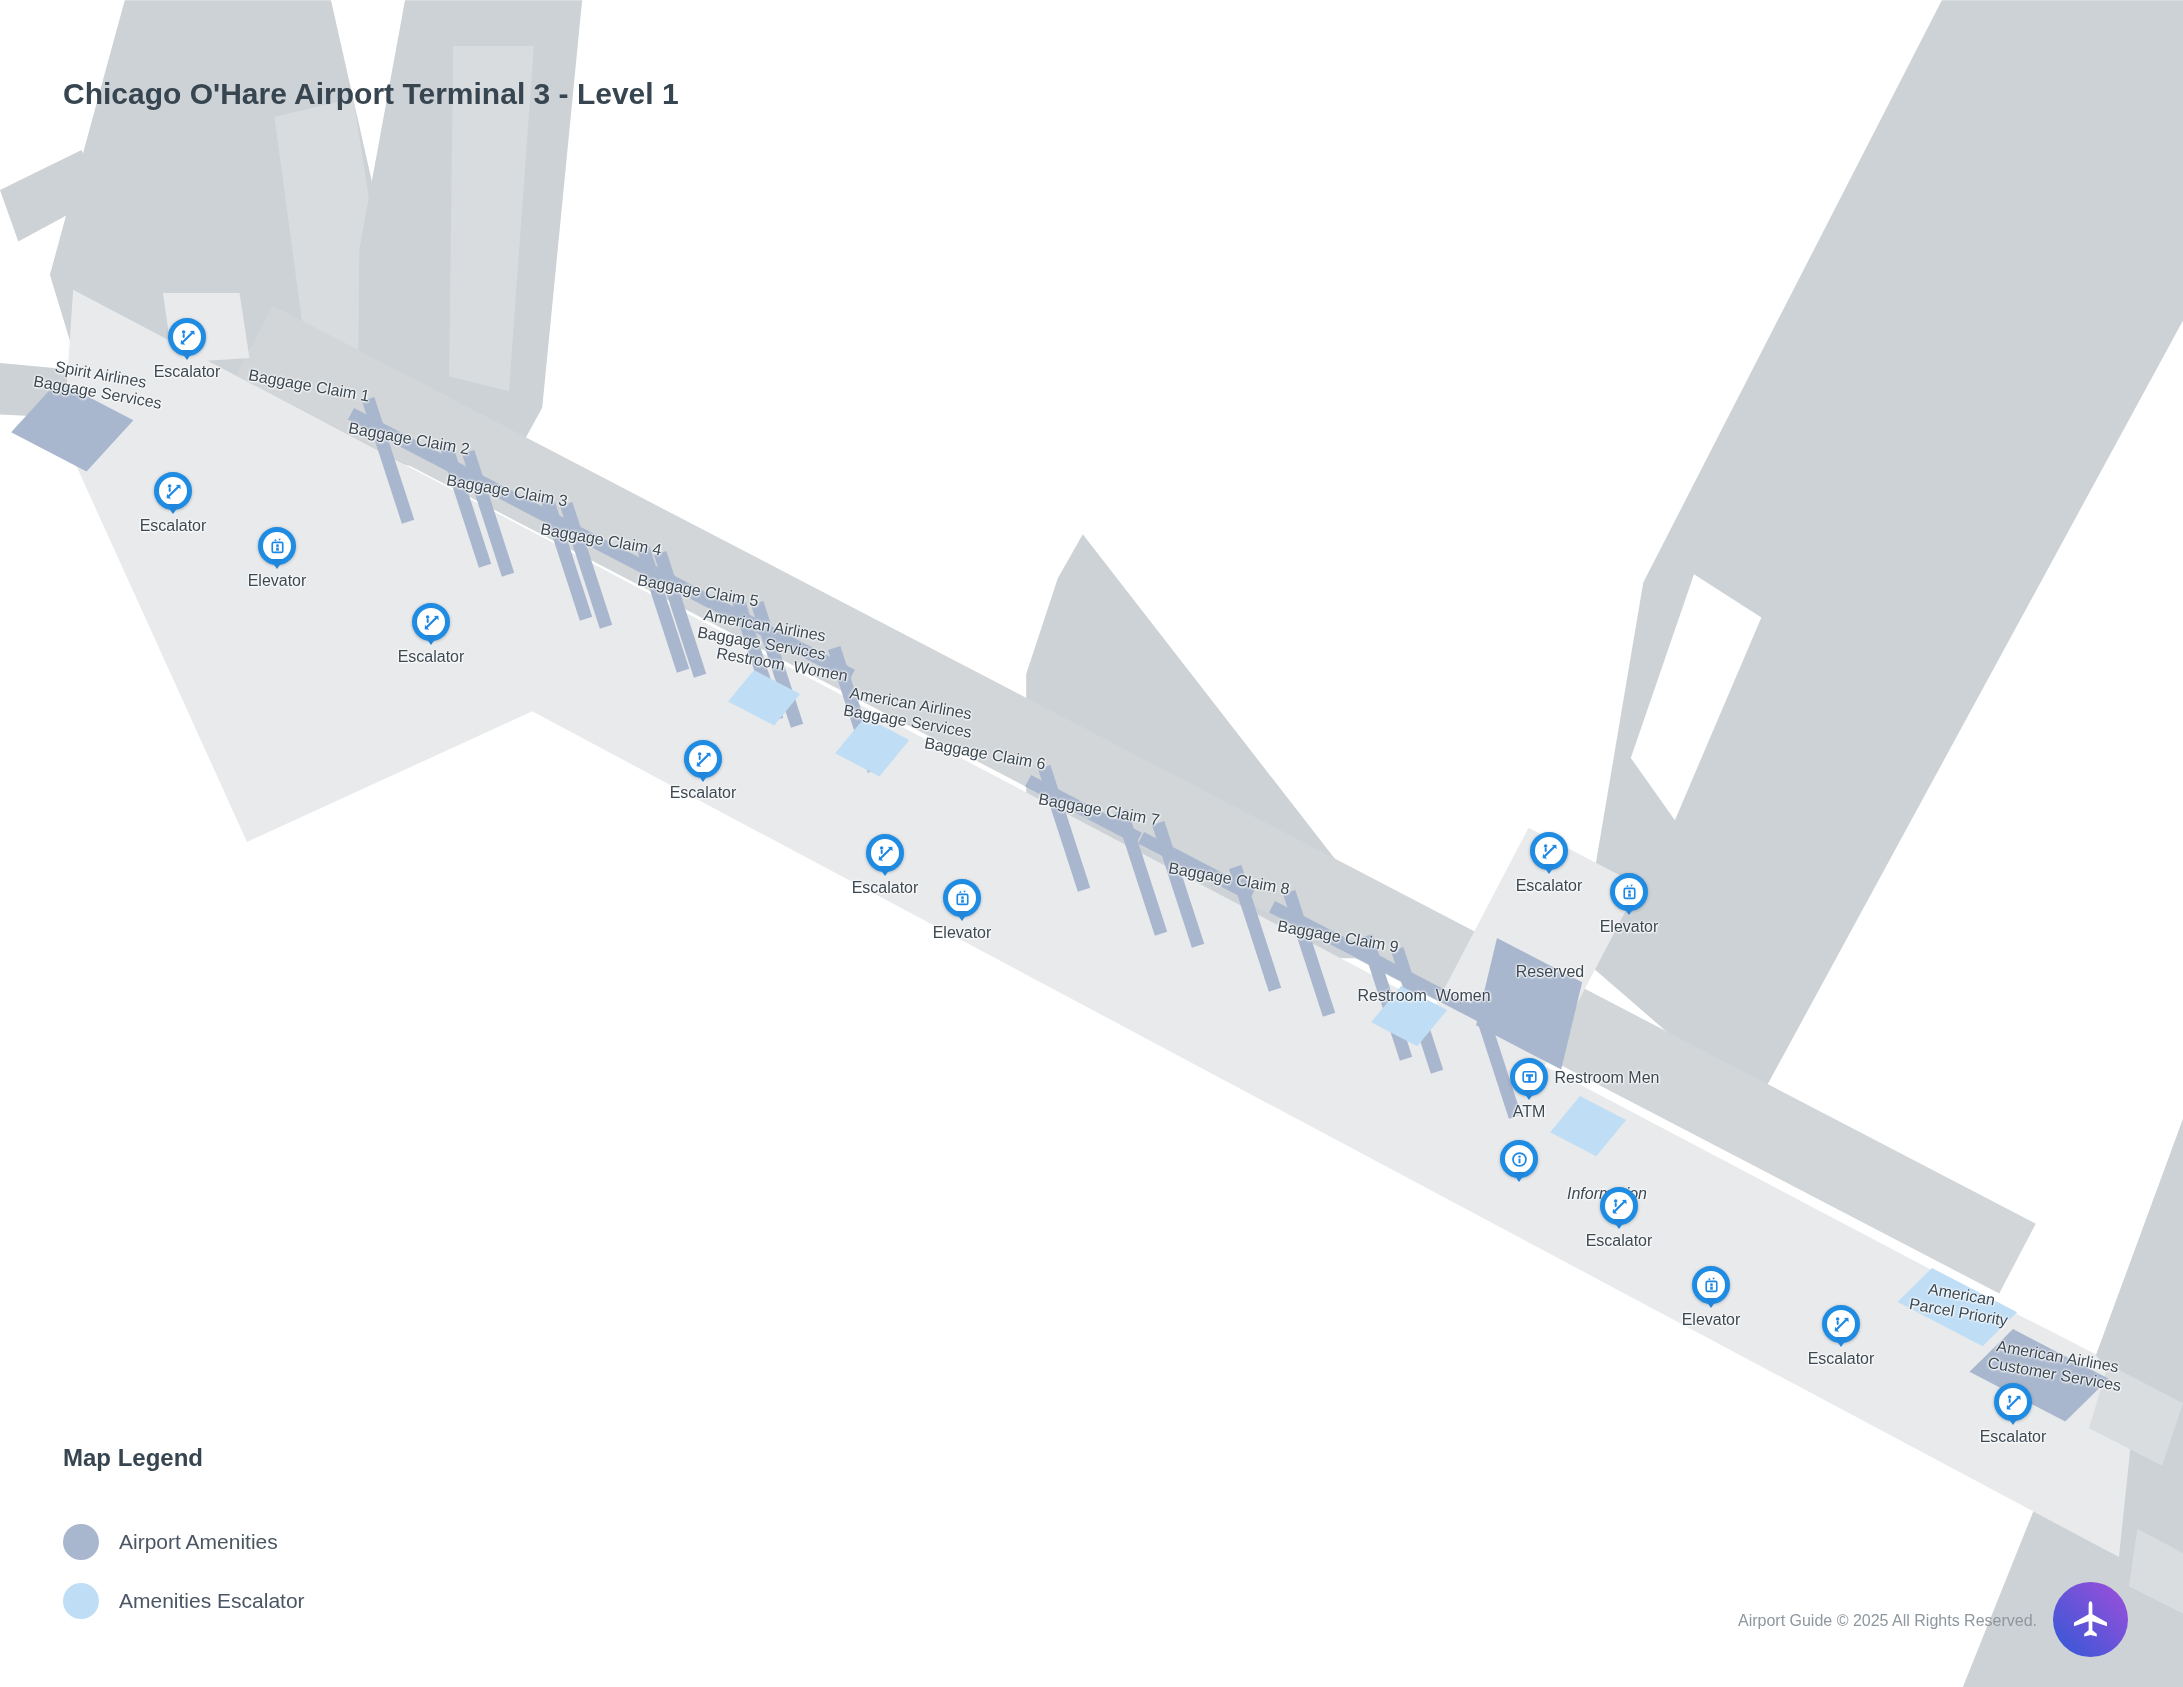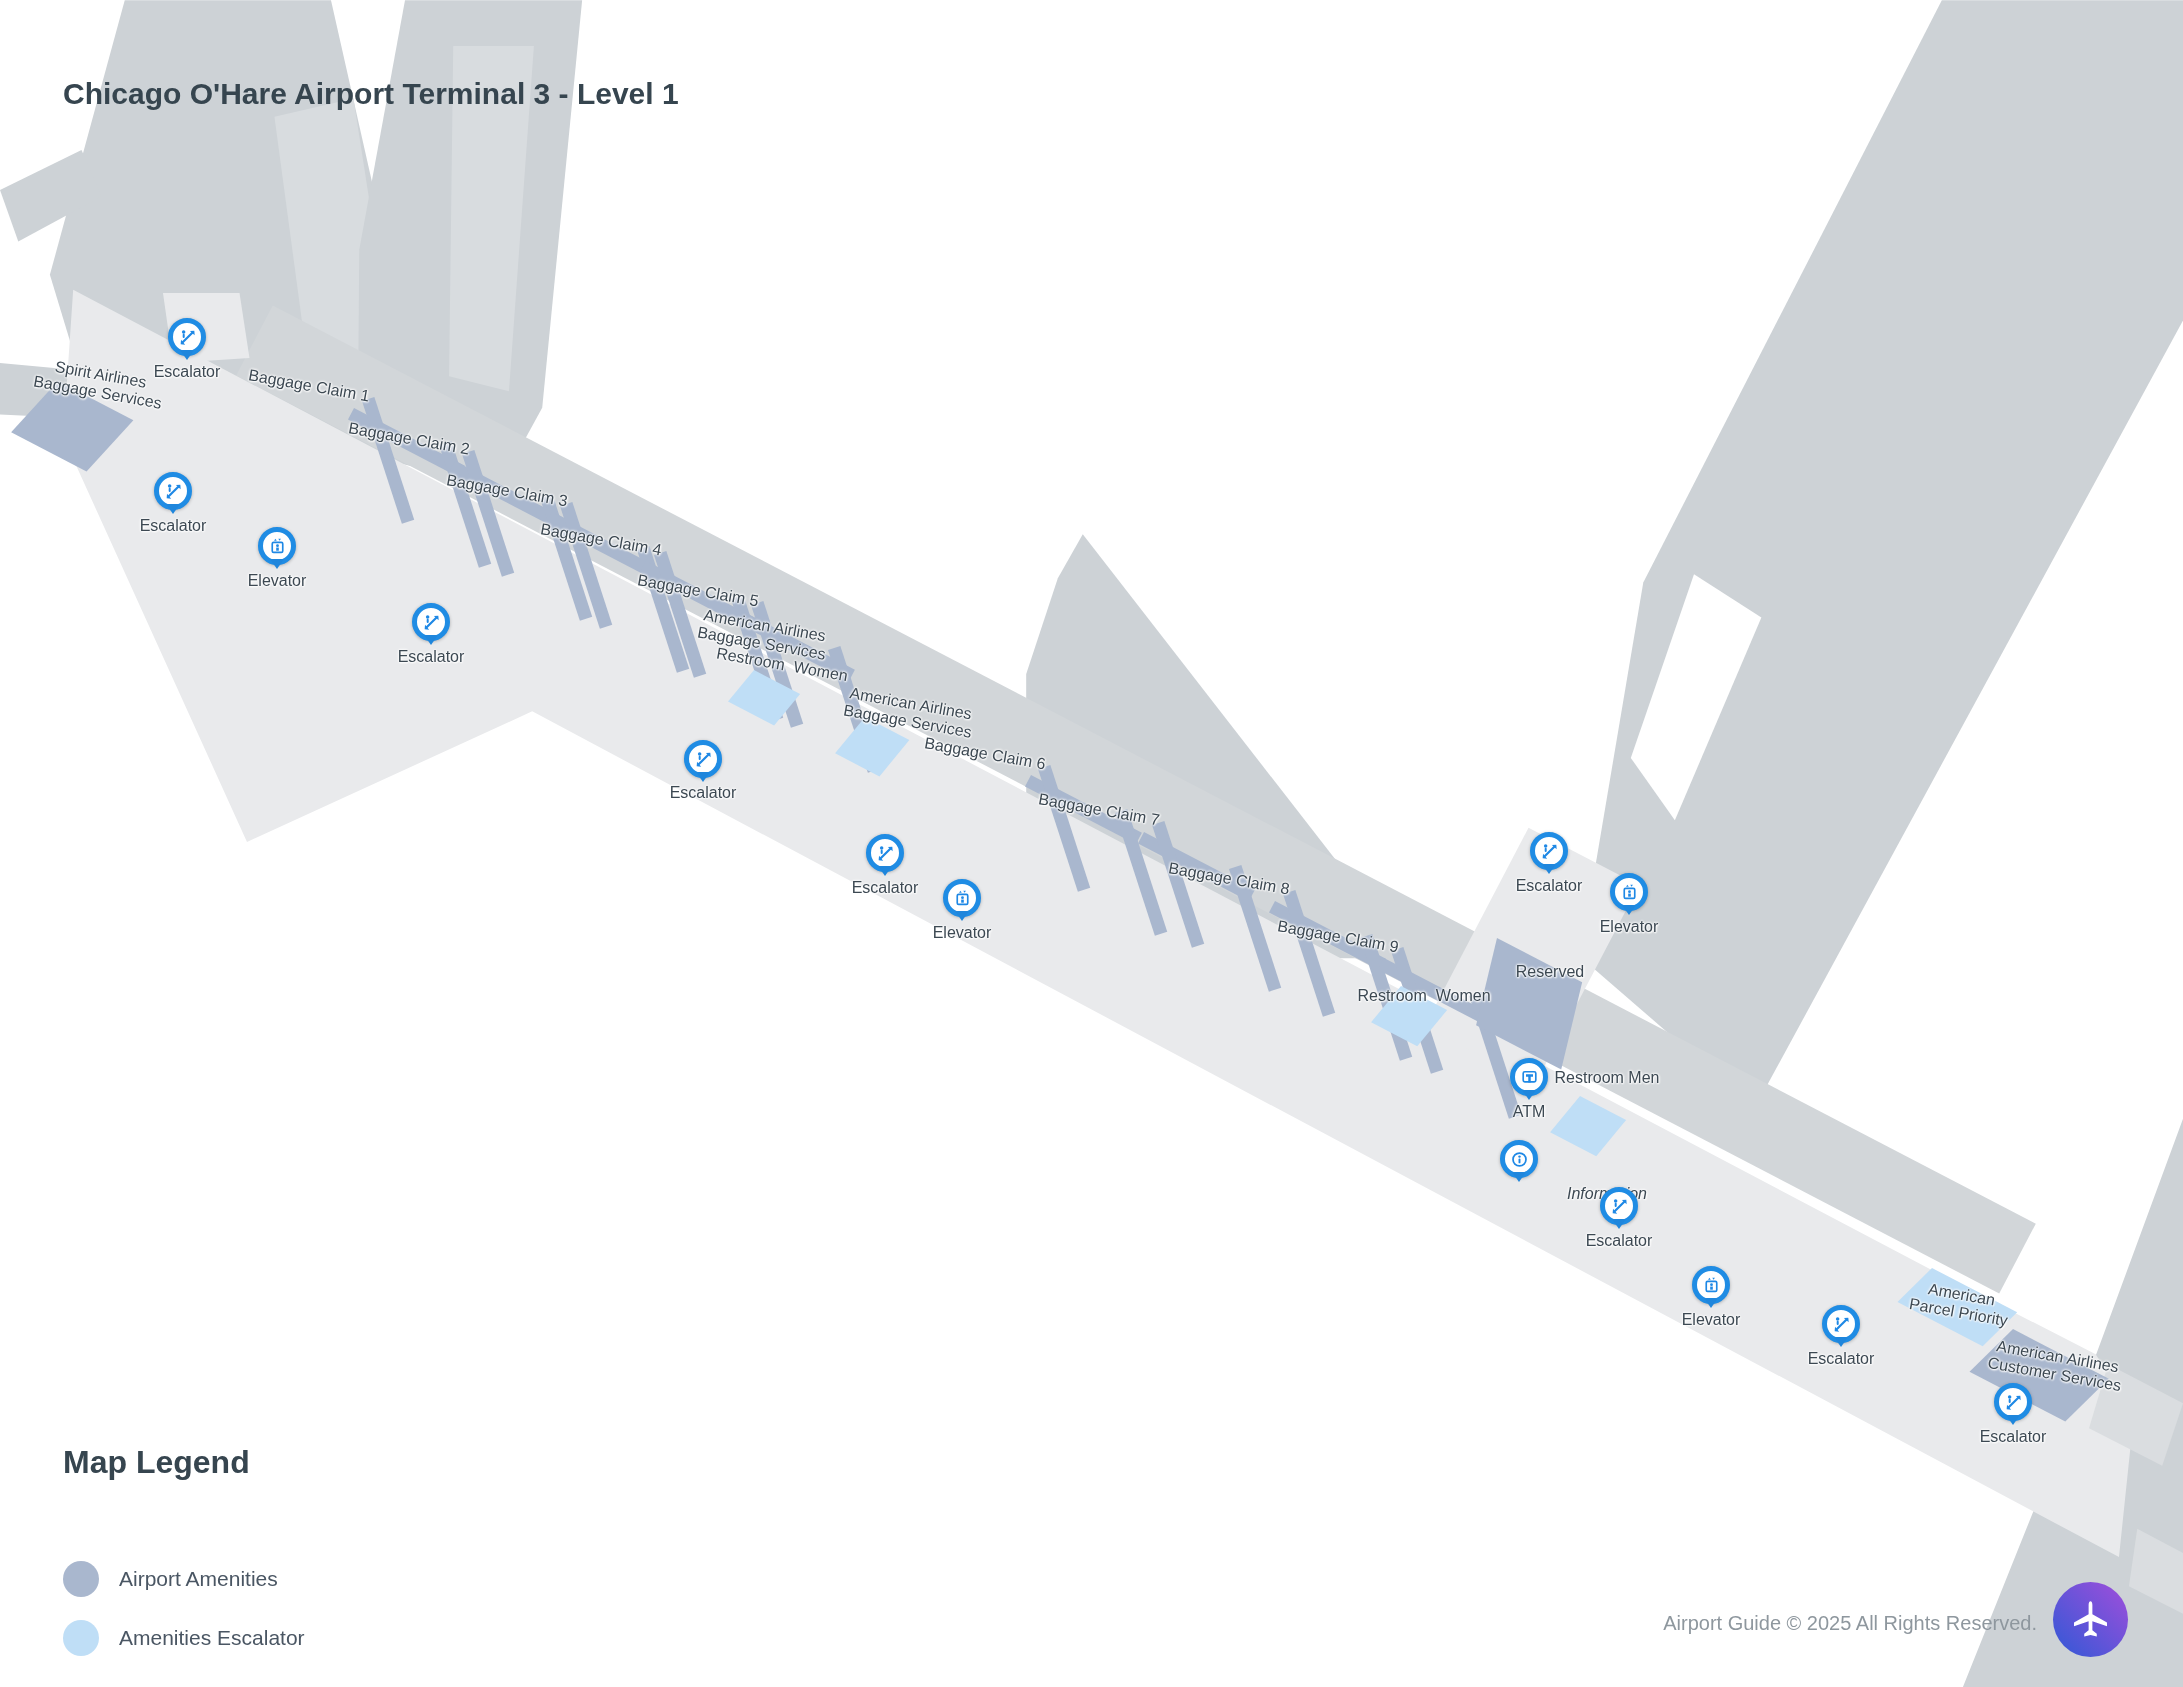--- a/index.html
+++ b/index.html
@@ -19,25 +19,25 @@
   .map-label{position:absolute;z-index:2;transform:translate(-50%,-50%);
        font-size:16px;line-height:18.3px;color:#3c4852;text-align:center;white-space:pre;
        text-shadow:0 0 2.5px #fff,0 0 2.5px #fff,0 0 3.3px #fff,0.8px 0.8px 1.7px #fff;}
   .map-label.tilt{transform:translate(-50%,-50%) rotate(10deg);}
   .pin-label{position:absolute;z-index:3;transform:translate(-50%,-50%);
        font-size:16px;color:#3c4852;white-space:nowrap;
        text-shadow:0 0 2.5px #fff,0 0 2.5px #fff,0 0 3.3px #fff,0.8px 0.8px 1.7px #fff;}
   #page-title{position:absolute;left:63px;top:57px;z-index:5;font-size:30px;font-weight:bold;
        color:#36454f;}
   #legend{position:absolute;left:63px;top:1444px;z-index:5;}
-  #legend h2{margin:0 0 80px 0;font-size:32px;font-weight:bold;color:#36454f;}
+  #legend h2{margin:0 0 52px 0;font-size:24px;font-weight:bold;color:#36454f;}
   .legend-row{display:flex;align-items:center;margin-bottom:23px;}
   .legend-swatch{width:36px;height:36px;border-radius:50%;margin-right:20px;}
   .legend-text{font-size:21px;color:#4a5663;}
-  #footer-text{position:absolute;z-index:5;right:146px;top:1612px;font-size:20px;color:#8e979e;}
+  #footer-text{position:absolute;z-index:5;right:146px;top:1612px;font-size:16px;color:#8e979e;}
   #logo{position:absolute;z-index:5;left:2053px;top:1582px;width:75px;height:75px;border-radius:50%;
        background:linear-gradient(to top right,#3059d6,#a14edb);
        display:flex;align-items:center;justify-content:center;}
   #logo svg{width:43px;height:43px;}
 </style>
 </head>
 <body>
 
 <div id="app">
 

